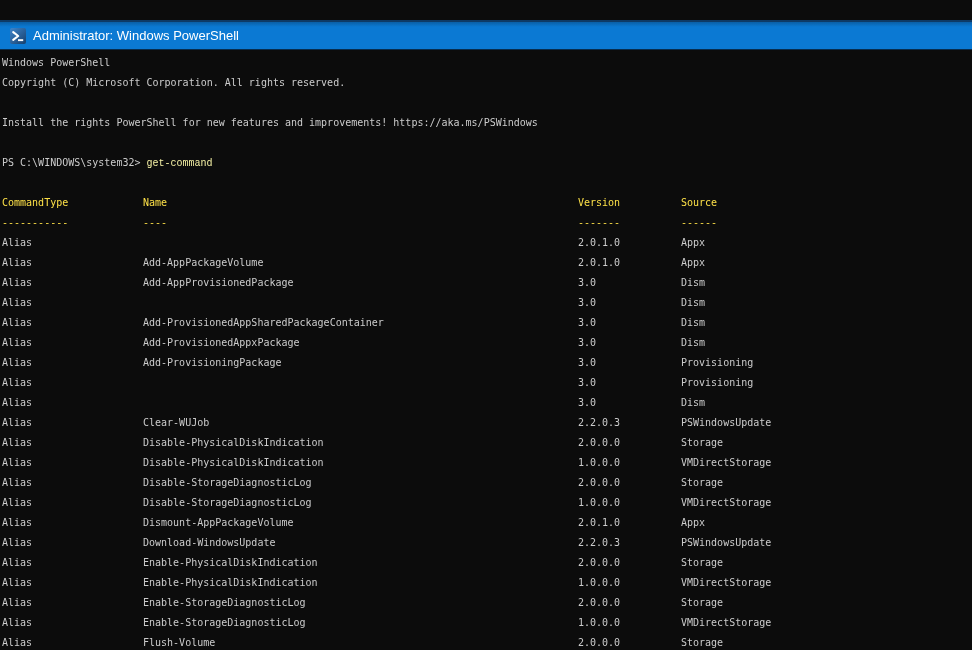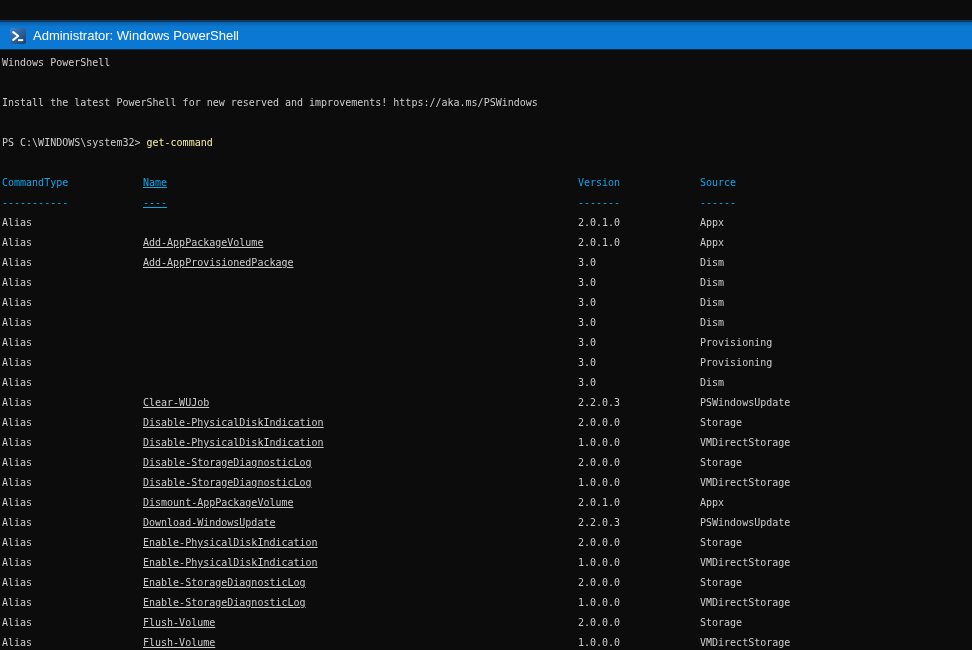--- a/index.html
+++ b/index.html
@@ -52,35 +52,36 @@
     padding: 3px 0 0 2px;
     position: relative;
     overflow: hidden;
   }
   .line {
     height: 20px;
     white-space: pre;
   }
   .cmd {
     color: #f5f1a5;
+    font-family: Liberation Mono, monospace;
   }
   .trow {
     position: relative;
     height: 20px;
   }
   .trow span {
     position: absolute;
     top: 0;
     white-space: pre;
   }
   .c1 { left: 0px; }
-  .c2 { left: 141px; text-decoration: underline; }
+  .c2 { left: 141px; }
   .c3 { left: 576px; }
-  .c4 { left: 698px; }
-  .hdr span { color: #0ea5e9; }
+  .c4 { left: 679px; }
+  .hdr span { color: #fde047; }
 </style>
 </head>
 <body>
 
 <div class="window">
 
   <div class="titlebar">
     <span class="ps-icon">
       <svg width="16" height="16" viewBox="0 0 16 16">
         <defs>
@@ -92,22 +93,23 @@
         <rect x="0" y="0" width="16" height="16" rx="2" fill="url(#psg)"></rect>
         <path d="M3.2 4.2 L8.2 8 L3.2 11.8" stroke="#ffffff" stroke-width="2.1" fill="none" stroke-linecap="round" stroke-linejoin="round"></path>
         <rect x="8" y="11.2" width="5.2" height="1.9" fill="#ffffff"></rect>
       </svg>
     </span>
     <span class="title-text">Administrator: Windows PowerShell</span>
   </div>
 
   <div class="console">
     <div class="line">Windows PowerShell</div>
+    <div class="line">Copyright (C) Microsoft Corporation. All rights reserved.</div>
     <div class="line"></div>
-    <div class="line">Install the latest PowerShell for new reserved and improvements! https://aka.ms/PSWindows</div>
+    <div class="line">Install the rights PowerShell for new features and improvements! https://aka.ms/PSWindows</div>
     <div class="line"></div>
     <div class="line"><span>PS C:\WINDOWS\system32&gt; </span><span class="cmd">get-command</span></div>
     <div class="line"></div>
 
     <div class="trow hdr">
       <span class="c1">CommandType</span>
       <span class="c2">Name</span>
       <span class="c3">Version</span>
       <span class="c4">Source</span>
     </div>
@@ -136,30 +138,33 @@
           <span class="c3">3.0</span>
           <span class="c4">Dism</span>
         </div>
         <div class="trow">
           <span class="c1">Alias</span>
           <span class="c3">3.0</span>
           <span class="c4">Dism</span>
         </div>
         <div class="trow">
           <span class="c1">Alias</span>
-          <span class="c3">3.0</span>
-          <span class="c4">Dism</span>
-        </div>
-        <div class="trow">
-          <span class="c1">Alias</span>
-          <span class="c3">3.0</span>
-          <span class="c4">Dism</span>
-        </div>
-        <div class="trow">
-          <span class="c1">Alias</span>
+          <span class="c2">Add-ProvisionedAppSharedPackageContainer</span>
+          <span class="c3">3.0</span>
+          <span class="c4">Dism</span>
+        </div>
+        <div class="trow">
+          <span class="c1">Alias</span>
+          <span class="c2">Add-ProvisionedAppxPackage</span>
+          <span class="c3">3.0</span>
+          <span class="c4">Dism</span>
+        </div>
+        <div class="trow">
+          <span class="c1">Alias</span>
+          <span class="c2">Add-ProvisioningPackage</span>
           <span class="c3">3.0</span>
           <span class="c4">Provisioning</span>
         </div>
         <div class="trow">
           <span class="c1">Alias</span>
           <span class="c3">3.0</span>
           <span class="c4">Provisioning</span>
         </div>
         <div class="trow">
           <span class="c1">Alias</span>

